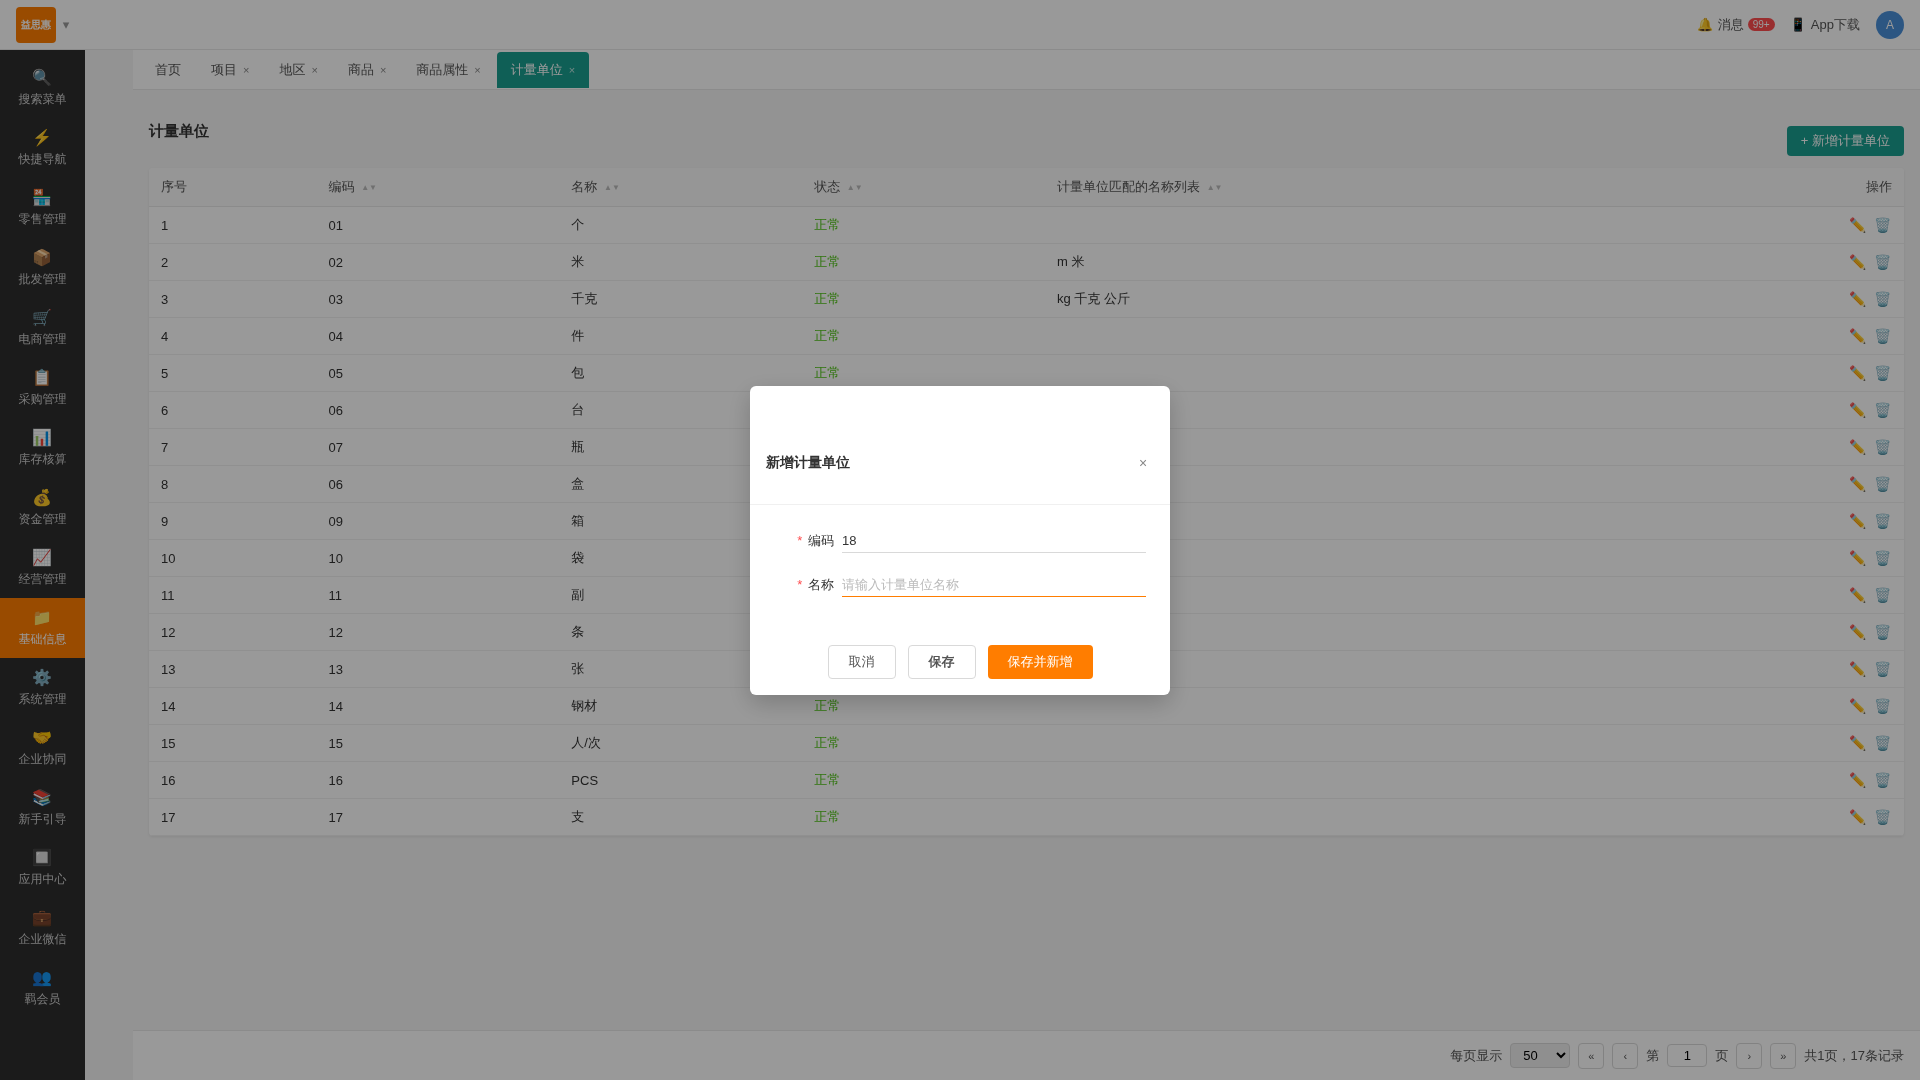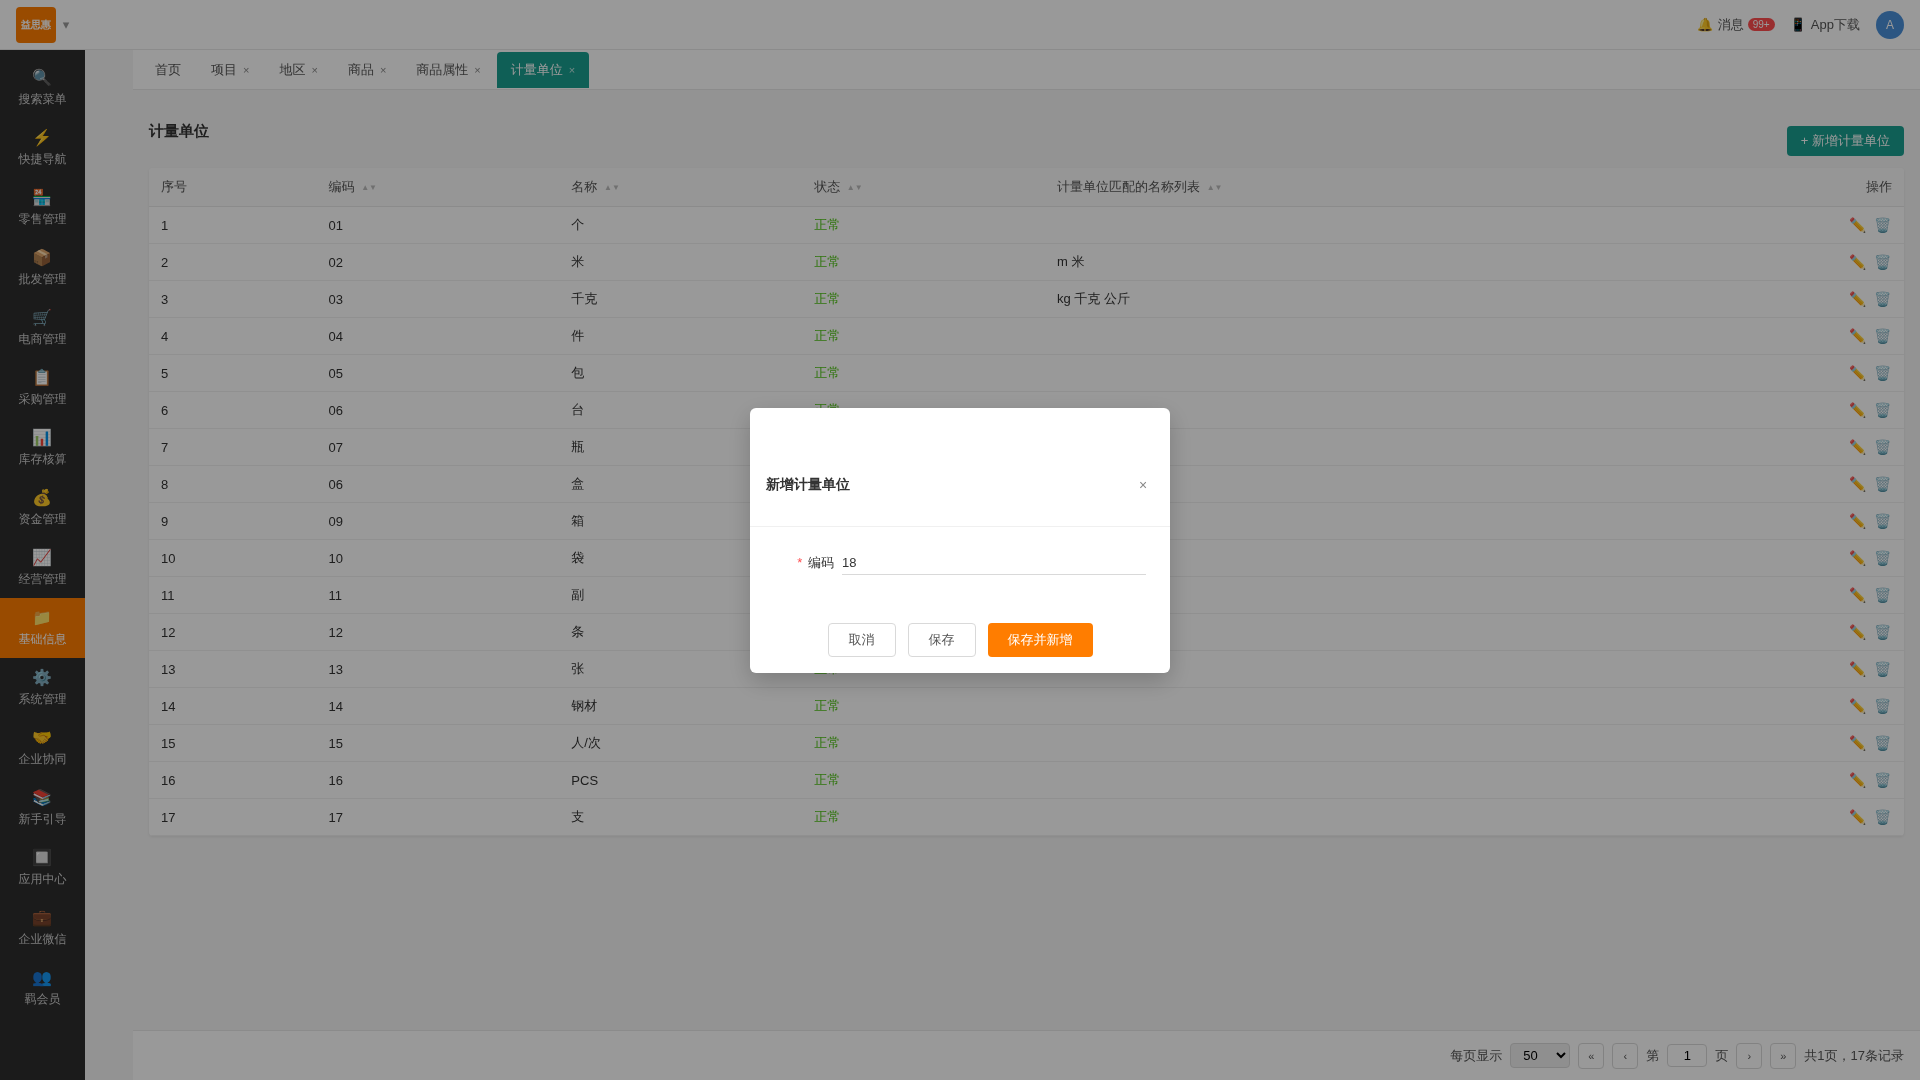--- a/index.html
+++ b/index.html
@@ -377,20 +377,21 @@
       font-size: 13px;
     }
     .btn-save {
       border: 1px solid #d9d9d9;
       background: white;
       color: #555;
       padding: 7px 20px;
       border-radius: 4px;
       cursor: pointer;
       font-size: 13px;
+      font-weight: bold;
     }
     .btn-save-new {
       background: #ff7d00;
       color: white;
       border: none;
       padding: 7px 20px;
       border-radius: 4px;
       cursor: pointer;
       font-size: 13px;
     }
@@ -784,20 +785,27 @@
       <div class="dialog-close">×</div>
     </div>
     <div class="dialog-body">
       <div class="form-row">
         <div class="form-label">
           <span class="required-star">*</span>
           <span>编码</span>
         </div>
         <input class="form-input" type="text" value="18" style="">
       </div>
+      <div class="form-row">
+        <div class="form-label">
+          <span class="required-star">*</span>
+          <span>名称</span>
+        </div>
+        <input class="form-input active-input" type="text" placeholder="请输入计量单位名称" style="">
+      </div>
     </div>
     <div class="dialog-footer">
       <button class="btn-cancel">取消</button>
       <button class="btn-save">保存</button>
       <button class="btn-save-new">保存并新增</button>
     </div>
   </div>
 </div>
 
 </body></html>

